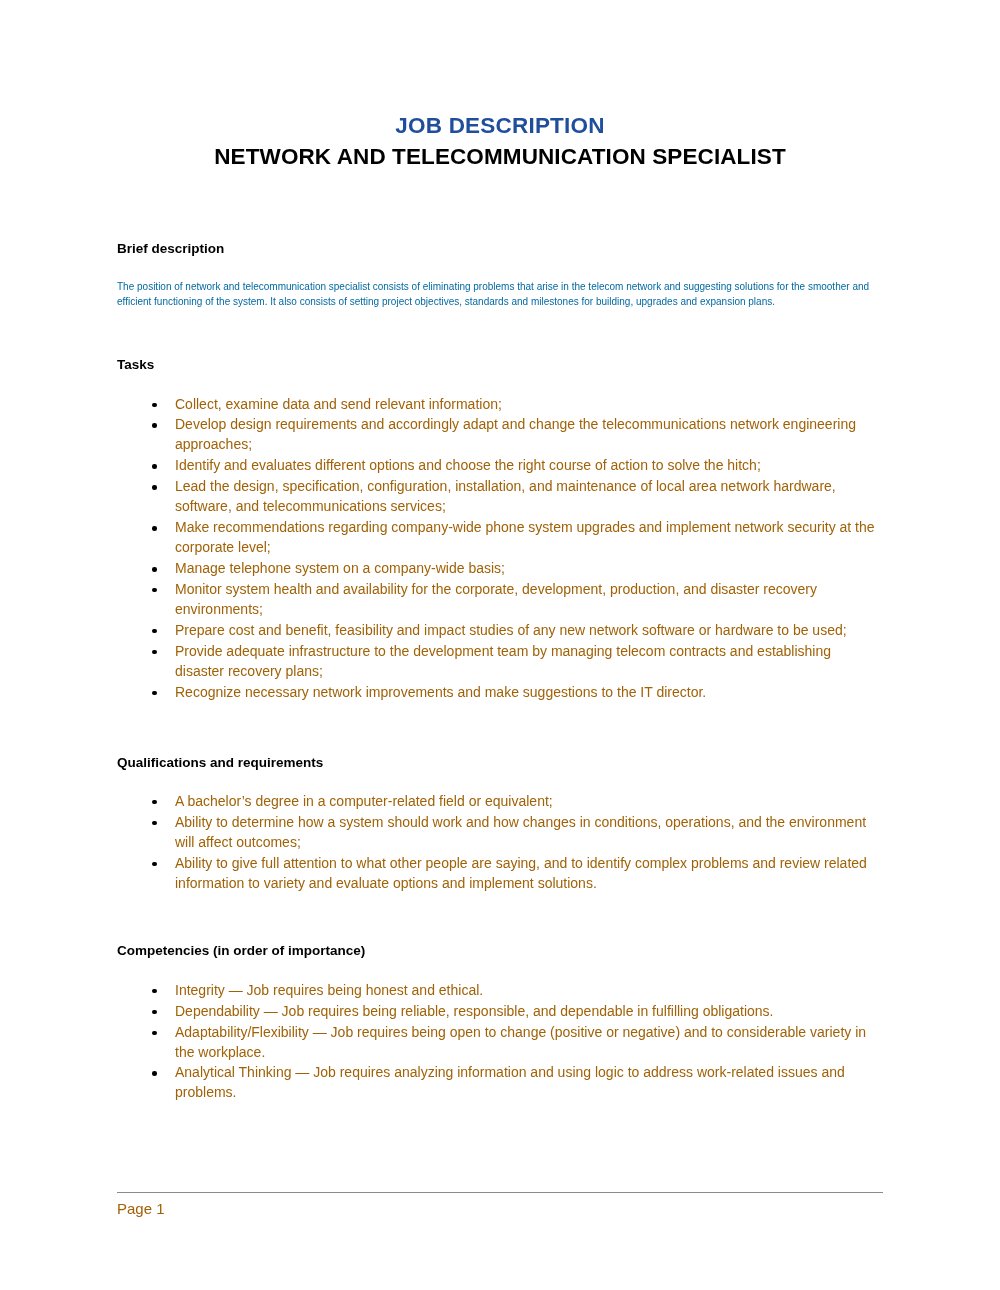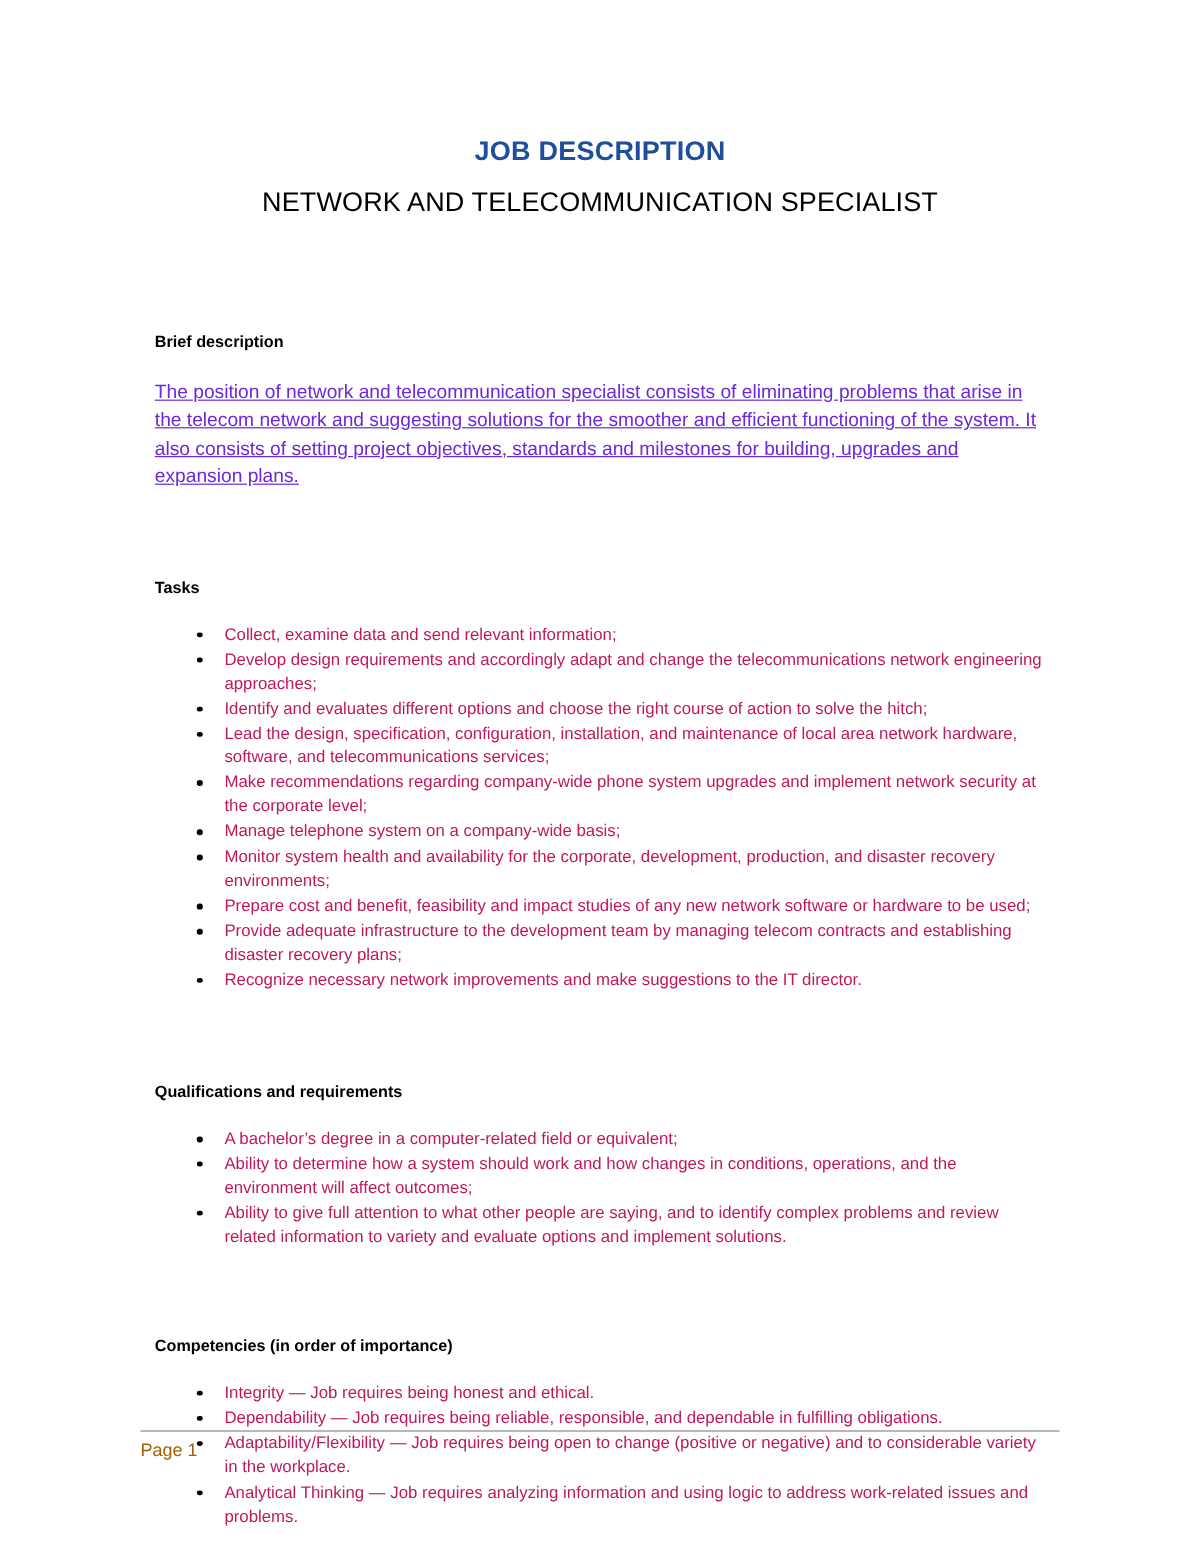--- a/index.html
+++ b/index.html
@@ -35,46 +35,45 @@
   .doc-title {
     font-size: 22.5px;
     font-weight: bold;
     color: #1F4E9C;
     letter-spacing: 0.2px;
     line-height: 1.22;
     margin: 0;
   }
   .doc-subtitle {
     font-size: 22.5px;
-    font-weight: normal;
+    font-weight: bold;
     color: #000000;
     letter-spacing: 0.1px;
     line-height: 1.22;
-    margin: 12px;
+    margin: 0;
     padding-top: 4px;
   }
 
   
   .section {
-    margin: 12px;
+    margin: 0;
   }
   .section-heading {
     font-size: 13.5px;
     font-weight: bold;
     color: #000000;
     margin: 0;
     line-height: 1.35;
   }
   .para {
-    font-size: 16px;
+    font-size: 10px;
     line-height: 1.46;
-    color: #6d28d9;
+    color: #0369a1;
     margin: 0;
     text-align: left;
-    text-decoration: underline;
   }
 
   
   .sp-brief   { height: 69px; }
   .sp-head-to-body { height: 22px; }
   .sp-tasks   { height: 47px; }
   .sp-head-to-list { height: 20px; }
   .sp-qual    { height: 50px; }
   .sp-comp    { height: 48px; }
 
@@ -82,21 +81,21 @@
   ul.bullets {
     list-style: none;
     margin: 0;
     padding: 0;
   }
   ul.bullets > li {
     position: relative;
     padding-left: 58px;
     font-size: 14px;
     line-height: 1.425;
-    color: #be185d;
+    color: #a16207;
     margin: 0 0 1px 0;
   }
   ul.bullets > li::before {
     content: "";
     position: absolute;
     left: 35px;
     top: 8px;
     width: 4.5px;
     height: 4.5px;
     border-radius: 50%;

